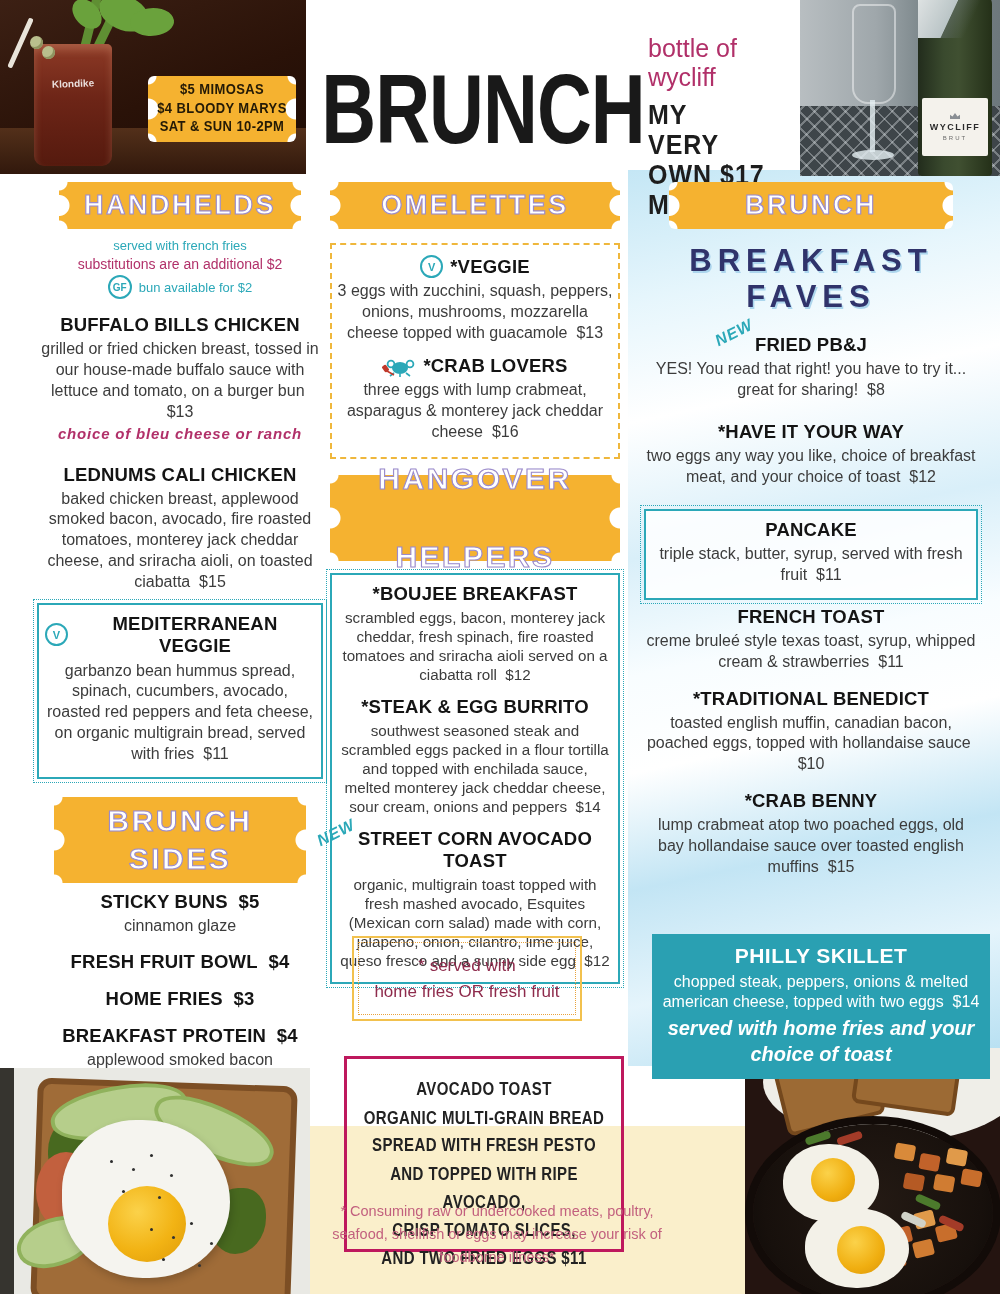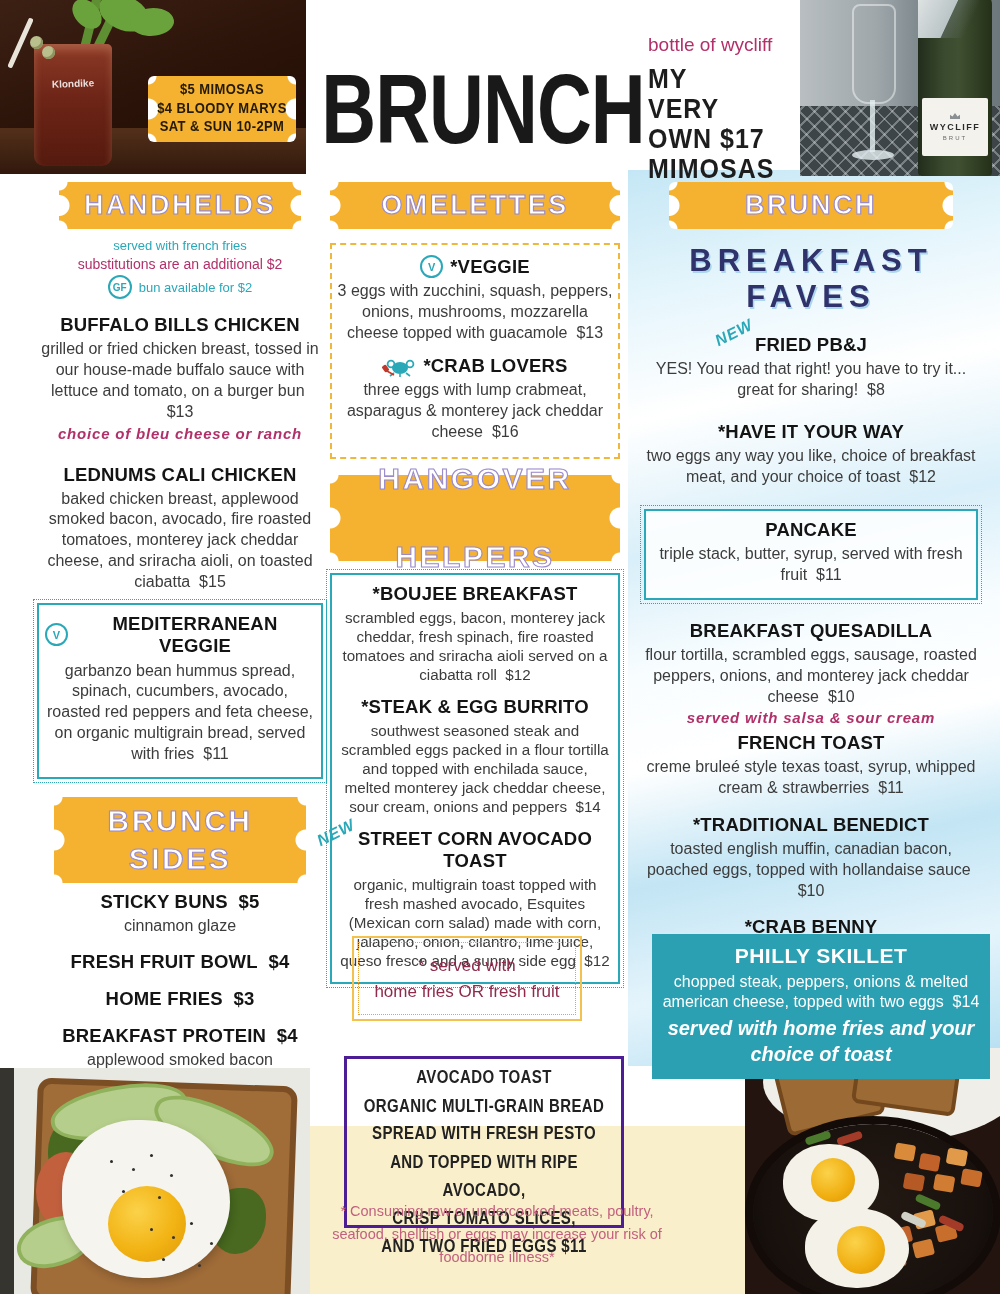--- a/index.html
+++ b/index.html
@@ -63,41 +63,41 @@
     letter-spacing:1px;transform:rotate(-27deg);}
 
   
   .faves-heading{margin-top:14px;color:#30336B;font-weight:800;font-size:31px;letter-spacing:6px;
     line-height:1.15;text-shadow:1.5px 1.5px 0 rgba(165,210,235,.9);}
   .rel{position:relative;}
 
   
   .served-box{position:absolute;left:352px;top:936px;width:218px;border:2px solid #F2C14E;padding:4px;}
   .served-inner{border:1px dotted #E8A33D;padding:10px 6px;color:#8E2B4C;font-size:17px;line-height:1.5;text-align:center;}
-  .avocado-box{position:absolute;left:344px;top:1056px;width:266px;border:3px solid #4c1d95;
-    padding:4px 4px;text-align:center;}
+  .avocado-box{position:absolute;left:344px;top:1056px;width:266px;border:3px solid #be185d;
+    padding:16px 4px;text-align:center;}
   .stamp{font-weight:700;font-size:15px;line-height:1.5;color:#222;letter-spacing:.4px;
     transform:scaleY(1.25);transform-origin:top center;}
   .disclaimer{position:absolute;left:316px;top:1200px;width:362px;color:#C2607E;font-size:14.5px;
     line-height:1.6;text-align:center;}
 
   
   .philly{position:absolute;left:652px;top:934px;width:322px;background:#2AA0B2;color:#fff;
     padding:10px 8px 12px;text-align:center;}
   .philly .t{font-weight:800;font-size:21px;letter-spacing:.5px;margin-bottom:4px;}
   .philly .d{font-size:16px;line-height:1.28;}
   .philly .n{font-size:20px;font-weight:700;font-style:italic;line-height:1.3;margin-top:2px;}
 
   
   .main-title{position:absolute;left:318px;top:50px;width:330px;height:116px;display:flex;
     align-items:center;justify-content:center;}
   .main-title span{font-size:76px;font-weight:800;letter-spacing:-1px;color:#191919;
     transform:scale(1.0,1.3);text-shadow:2px 2px 0 rgba(255,255,255,.25);}
   .wycliff{position:absolute;left:648px;top:34px;width:156px;text-align:left;}
-  .wycliff .note{color:#B13069;font-size:19px;margin-bottom:6px;}
+  .wycliff .note{color:#B13069;font-size:25px;margin-bottom:6px;}
   .wycliff .line{font-size:25px;font-weight:800;color:#1d1d1d;line-height:1.2;letter-spacing:1px;
     transform:scaleY(1.1);transform-origin:left top;}
 
   
   .photo{position:absolute;overflow:hidden;}
   #photo-bloody{left:0;top:0;width:306px;height:174px;
     background:linear-gradient(160deg,#3c2014 0%,#2a1208 55%,#1d0b05 100%);}
   #photo-bloody .table{position:absolute;left:0;bottom:0;width:100%;height:46px;
     background:linear-gradient(#53301a,#31180c);}
   .bm-glass{position:absolute;left:34px;top:44px;width:78px;height:122px;border-radius:5px 5px 10px 10px;
@@ -361,25 +361,20 @@
     <div class="menu-item" style="margin-top:20px;">
       <div class="item-name">*HAVE IT YOUR WAY</div>
       <div class="item-desc">two eggs any way you like, choice of breakfast meat, and your choice of toast&nbsp; $12</div>
     </div>
 
     <div class="teal-box" style="margin-top:22px;">
       <div class="item-name">PANCAKE</div>
       <div class="item-desc">triple stack, butter, syrup, served with fresh fruit&nbsp; $11</div>
     </div>
 
-    <div class="menu-item" style="margin-top:20px;">
-      <div class="item-name">BREAKFAST QUESADILLA</div>
-      <div class="item-desc">flour tortilla, scrambled eggs, sausage, roasted peppers, onions, and monterey jack cheddar cheese&nbsp; $10</div>
-      <div class="item-note">served with salsa &amp; sour cream</div>
-    </div>
 
     <div class="menu-item" style="margin-top:6px;">
       <div class="item-name">FRENCH TOAST</div>
       <div class="item-desc">creme bruleé style texas toast, syrup, whipped cream &amp; strawberries&nbsp; $11</div>
     </div>
 
     <div class="menu-item">
       <div class="item-name">*TRADITIONAL BENEDICT</div>
       <div class="item-desc">toasted english muffin, canadian bacon, poached eggs, topped with hollandaise sauce&nbsp; $10</div>
     </div>

